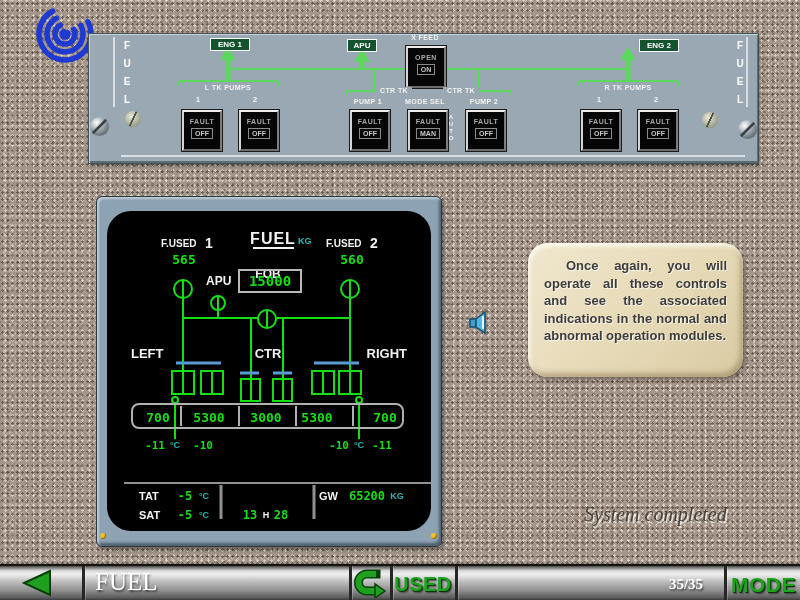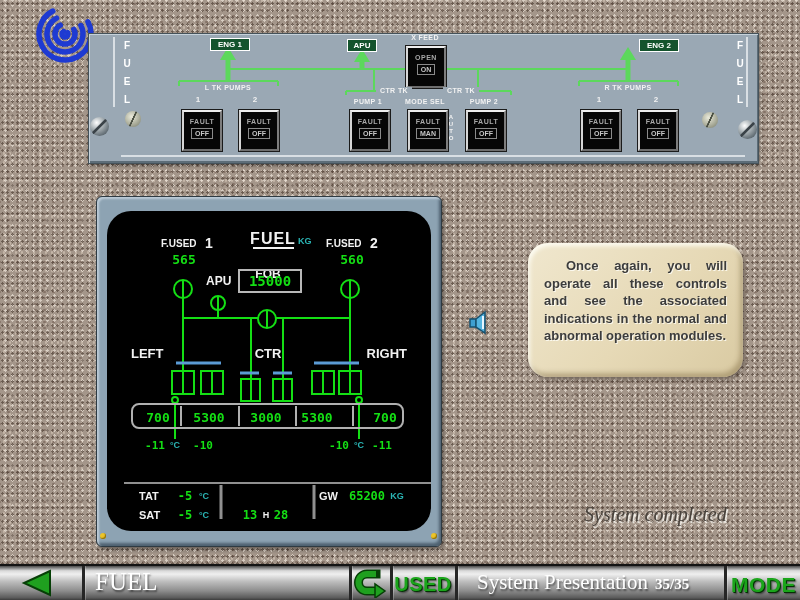--- a/index.html
+++ b/index.html
@@ -352,17 +352,16 @@
       <g>
         <path d="M24 6 H15 A8.5 8.5 0 0 0 15 23 H23" fill="none" stroke="#063f06" stroke-width="9" stroke-linecap="square"></path>
         <path d="M24 6 H15 A8.5 8.5 0 0 0 15 23 H23" fill="none" stroke="#1fa01f" stroke-width="6"></path>
         <polygon points="23,16 23,30 33,23" fill="#1fa01f" stroke="#063f06" stroke-width="1.5"></polygon>
       </g>
     </svg>
   </div>
   <div class="nav-div" style="left:390px;"></div>
   <div class="nav-green nav-btn" style="left:392px;top:7px;width:62px;text-align:center;">USED</div>
   <div class="nav-div" style="left:455px;"></div>
-  <div class="nav-serif" style="left:477px;top:4px;font-size:21px;">System Presentation</div>
-  <div class="nav-serif" style="left:655px;top:10px;width:62px;font-size:15px;font-weight:bold;text-align:left;">35/35</div>
+  <div class="nav-serif" style="left:655px;top:10px;width:62px;font-size:15px;font-weight:bold;text-align:center;">35/35</div>
   <div class="nav-div" style="left:724px;"></div>
   <div class="nav-green nav-btn" style="left:727px;top:7px;width:73px;text-align:center;font-size:21px;">MODE</div>
 </div>
 
 </body></html>

